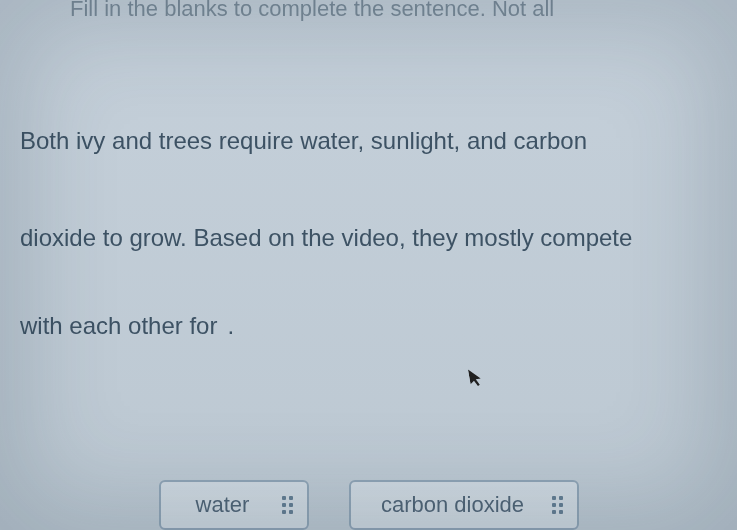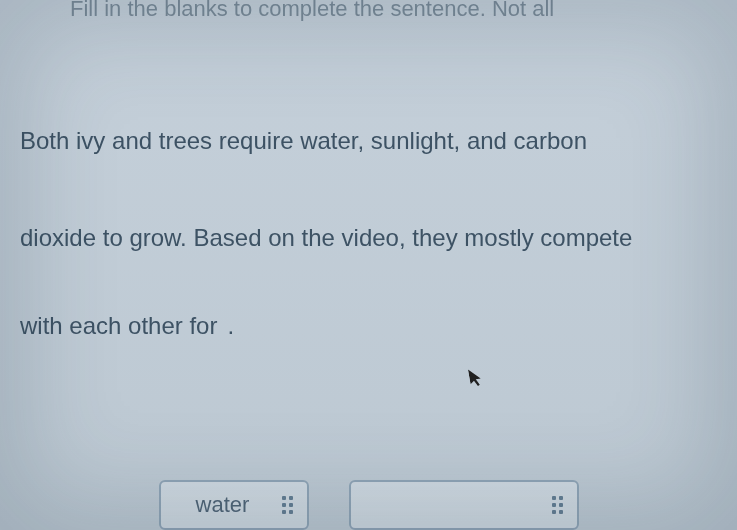--- a/index.html
+++ b/index.html
@@ -151,20 +151,21 @@
     <span class="drag-handle">
       <span></span>
         <span></span>
         <span></span>
         <span></span>
         <span></span>
         <span></span>
     </span>
   </div>
   <div class="choice wide">
+    <span>carbon dioxide</span>
     <span class="drag-handle">
       <span></span>
         <span></span>
         <span></span>
         <span></span>
         <span></span>
         <span></span>
     </span>
   </div>
 </div>

